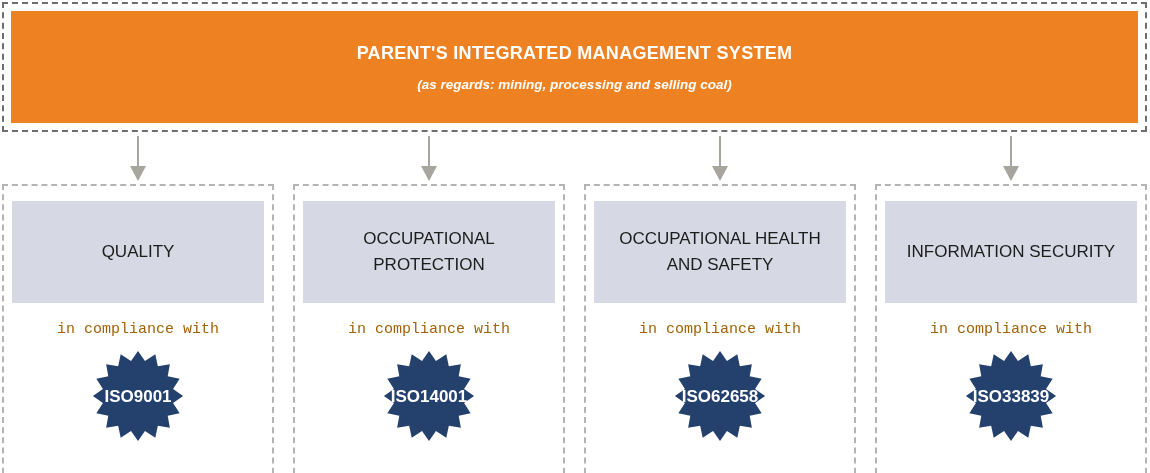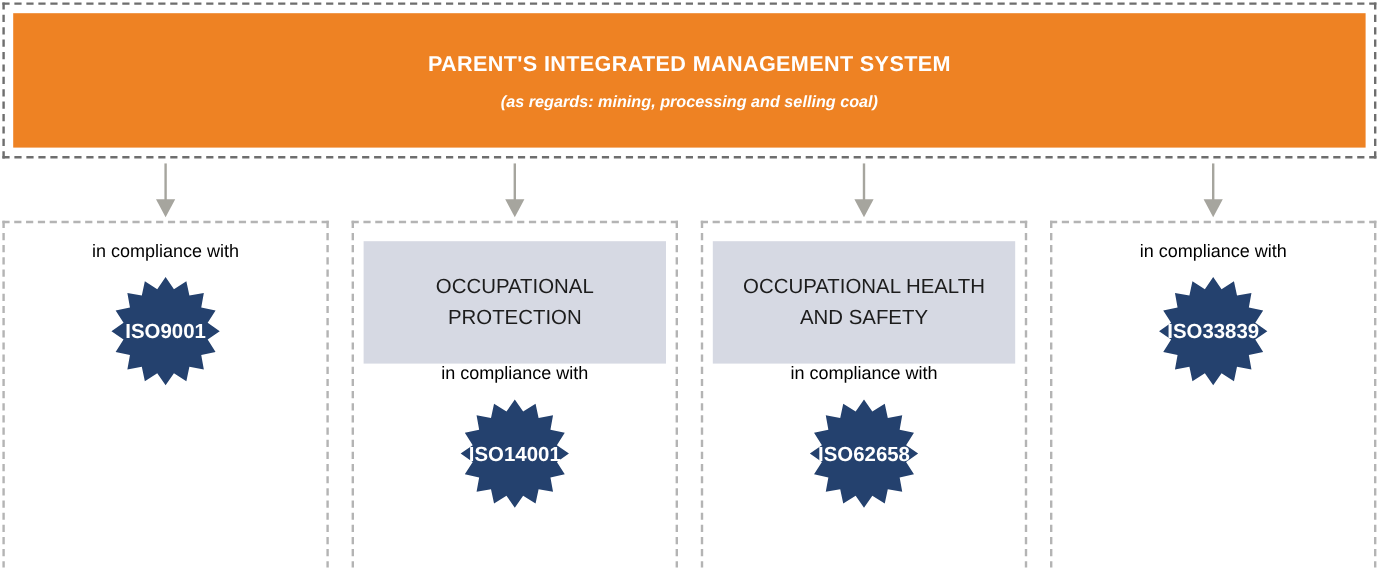--- a/index.html
+++ b/index.html
@@ -83,23 +83,25 @@
     display: flex;
     align-items: center;
     justify-content: center;
     text-align: center;
     font-size: 17px;
     line-height: 26px;
     color: #1c1c1c;
     padding: 0 14px;
   }
   .compliance {
+    margin-top: 18px;
     font-size: 15px;
-    color: #000000;
+    color: #a16207;
     text-align: center;
+    font-family: Liberation Mono, monospace;
   }
   .badge {
     margin-top: 11px;
     width: 94px;
     height: 94px;
     position: relative;
   }
   .badge svg {
     position: absolute;
     left: 0; top: 0;
@@ -152,20 +154,21 @@
     <svg width="20" height="46" viewBox="0 0 20 46">
       <line x1="10" y1="0" x2="10" y2="31" stroke-width="2" stroke="#A6A59E"></line>
       <polygon points="2,30 18,30 10,45" fill="#A6A59E"></polygon>
     </svg>
   </div>
 </div>
 
 <div class="columns-row">
 
   <div class="column">
+    <div class="title-box">QUALITY</div>
     <div class="compliance">in compliance with</div>
     <div class="badge">
       <svg viewBox="0 0 100 100">
         <polygon points="50,2 57.4,12.7 68.4,5.7 71.1,18.4 83.9,16.1 81.6,28.9 94.3,31.6 87.3,42.6 98,50 87.3,57.4 94.3,68.4 81.6,71.1 83.9,83.9 71.1,81.6 68.4,94.3 57.4,87.3 50,98 42.6,87.3 31.6,94.3 28.9,81.6 16.1,83.9 18.4,71.1 5.7,68.4 12.7,57.4 2,50 12.7,42.6 5.7,31.6 18.4,28.9 16.1,16.1 28.9,18.4 31.6,5.7 42.6,12.7" fill="#24416E"></polygon>
       </svg>
       <div class="badge-text">
         <span>ISO</span>
         <span>9001</span>
       </div>
     </div>
@@ -193,20 +196,21 @@
         <polygon points="50,2 57.4,12.7 68.4,5.7 71.1,18.4 83.9,16.1 81.6,28.9 94.3,31.6 87.3,42.6 98,50 87.3,57.4 94.3,68.4 81.6,71.1 83.9,83.9 71.1,81.6 68.4,94.3 57.4,87.3 50,98 42.6,87.3 31.6,94.3 28.9,81.6 16.1,83.9 18.4,71.1 5.7,68.4 12.7,57.4 2,50 12.7,42.6 5.7,31.6 18.4,28.9 16.1,16.1 28.9,18.4 31.6,5.7 42.6,12.7" fill="#24416E"></polygon>
       </svg>
       <div class="badge-text">
         <span>ISO</span>
         <span>62658</span>
       </div>
     </div>
   </div>
 
   <div class="column">
+    <div class="title-box">INFORMATION SECURITY</div>
     <div class="compliance">in compliance with</div>
     <div class="badge">
       <svg viewBox="0 0 100 100">
         <polygon points="50,2 57.4,12.7 68.4,5.7 71.1,18.4 83.9,16.1 81.6,28.9 94.3,31.6 87.3,42.6 98,50 87.3,57.4 94.3,68.4 81.6,71.1 83.9,83.9 71.1,81.6 68.4,94.3 57.4,87.3 50,98 42.6,87.3 31.6,94.3 28.9,81.6 16.1,83.9 18.4,71.1 5.7,68.4 12.7,57.4 2,50 12.7,42.6 5.7,31.6 18.4,28.9 16.1,16.1 28.9,18.4 31.6,5.7 42.6,12.7" fill="#24416E"></polygon>
       </svg>
       <div class="badge-text">
         <span>ISO</span>
         <span>33839</span>
       </div>
     </div>

